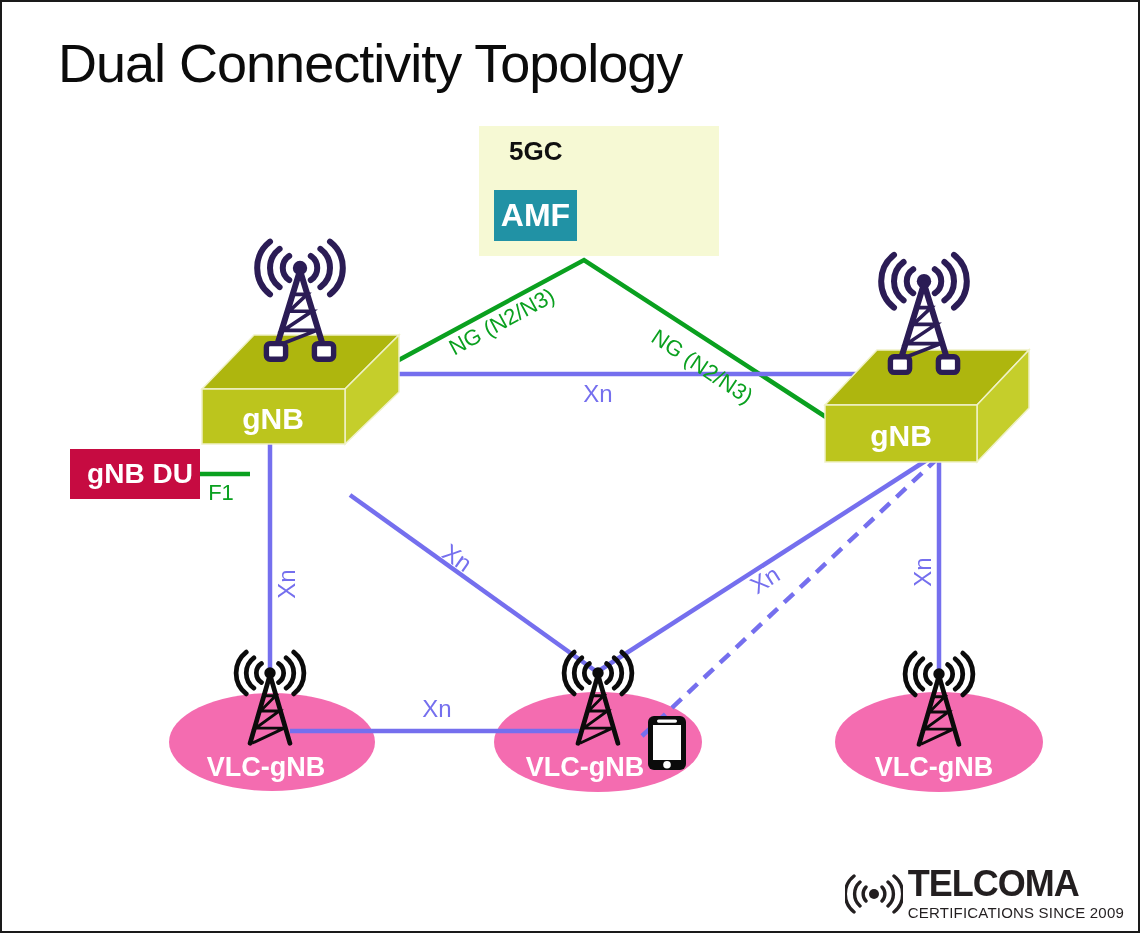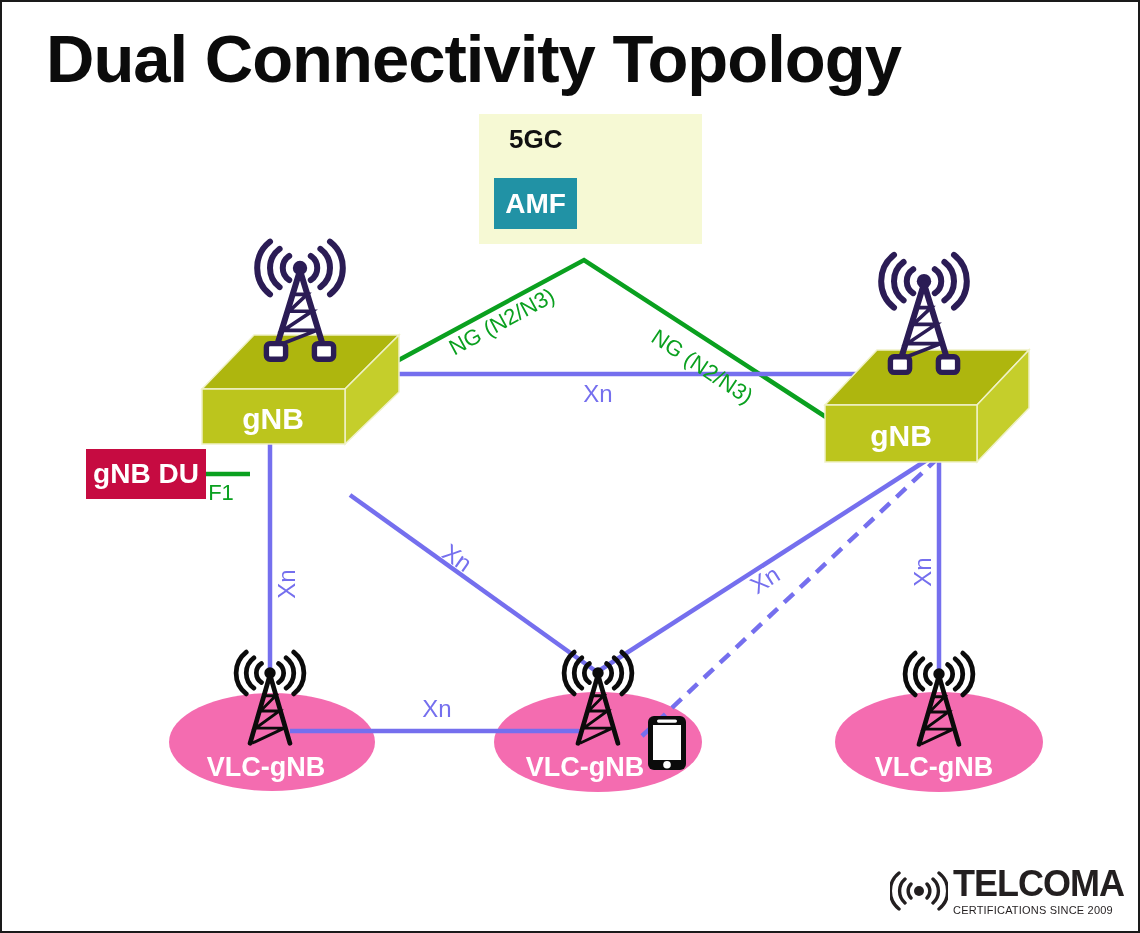--- a/index.html
+++ b/index.html
@@ -2,22 +2,22 @@
 <html style="--green: #0aa01f; --blue: #756fee; --pink: #f46cb0; --crimson: #c60b41; --teal: #2192a5; --core_bg: #f6f9d4; --olive_front: #bcc51d; --olive_top: #aeb60e; --olive_side: #c5ce2b; --tower_navy: #2b1c55;"><head>
 <meta charset="utf-8">
 <style>
   html,body{margin:0;padding:0;background:#fff;}
   .canvas{
     position:relative;width:1136px;height:929px;background:#ffffff;
     border:2px solid #1a1a1a;overflow:hidden;
     font-family:"Liberation Sans", sans-serif;
   }
   .title{
-    position:absolute;left:40px;top:14px;margin:4px;
-    font-size:67px;font-weight:700;letter-spacing:-1px;color:#0b0b0b;
+    position:absolute;left:40px;top:14px;margin:16px;
+    font-size:54px;font-weight:400;letter-spacing:-1px;color:#0b0b0b;
   }
   svg.diagram{position:absolute;left:0;top:0;width:1140px;height:933px;}
 
   
   .ln{fill:none;stroke-linecap:butt}
   .ln-g{stroke:var(--green);stroke-width:4.5}
   .ln-b{stroke:var(--blue);stroke-width:4.5}
   .ln-dash{stroke:var(--blue);stroke-width:4.5;stroke-dasharray:13 9}
   .vlc-ellipse{fill:var(--pink)}
   .face-front{fill:var(--olive_front);stroke:#eff1c6;stroke-width:1.5}
@@ -34,46 +34,47 @@
 
   
   .lbl{position:absolute;transform:translate(-50%,-50%);white-space:nowrap;line-height:1;}
   .lbl-node{color:#ffffff;font-weight:700;}
   .lbl-link{font-weight:500;font-size:22px;}
   .lbl-g{color:var(--green)}
   .lbl-b{color:var(--blue)}
 
   
   .core{
-    position:absolute;left:477px;top:112px;width:223px;height:130px;
+    position:absolute;left:477px;top:124px;width:223px;height:130px;
     background:var(--core_bg);
+    padding-left:17px;
   }
   .core-label{position:absolute;left:30px;top:10px;font-size:26px;font-weight:600;color:#101010;}
   .core-func{
     position:absolute;top:64px;height:51px;background:var(--teal);
     display:flex;align-items:center;justify-content:center;
-    color:#fff;font-size:28px;font-weight:700;
+    color:#fff;font-size:32px;font-weight:700;
   }
   .core-func.amf{left:15px;width:83px;}
   .core-func.upf{left:121px;width:85px;}
 
   
   .cbox{
     position:absolute;width:120px;height:50px;background:var(--crimson);
     display:flex;align-items:center;justify-content:center;
     color:#fff;font-size:28px;font-weight:700;
   }
-  .cbox.du{left:84px;top:447px;}
+  .cbox.du{left:68px;top:447px;padding-left:10px;}
   .cbox.cu{left:248px;top:447px;}
 
   
   .logo{position:absolute;right:14px;top:864px;display:flex;align-items:center;gap:5px;color:#231f20;}
   .logo-text{display:flex;flex-direction:column;justify-content:center;}
   .logo-name{font-size:36px;font-weight:700;letter-spacing:-1px;line-height:1;}
-  .logo-tag{font-size:11px;font-weight:400;letter-spacing:0.2px;margin-top:2px;}
+  .logo-tag{font-size:15px;font-weight:400;letter-spacing:0.2px;margin-top:2px;}
 </style>
 </head>
 <body>
 
 <div class="canvas">
 
   <h1 class="title">Dual Connectivity Topology</h1>
 
   <svg class="diagram" viewBox="0 0 1140 933">
     <defs>

